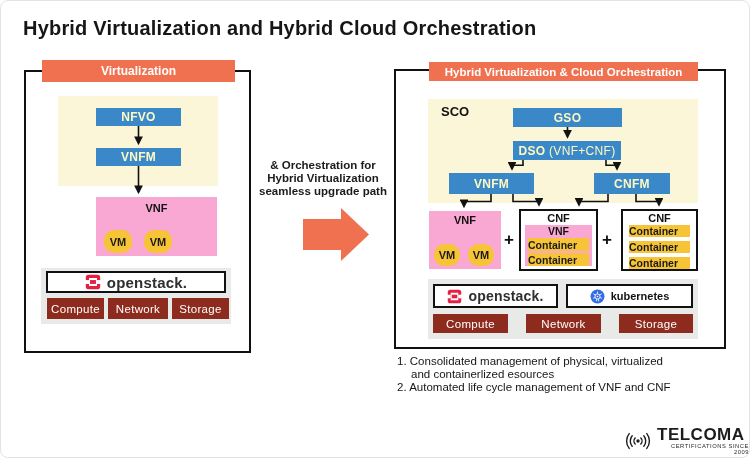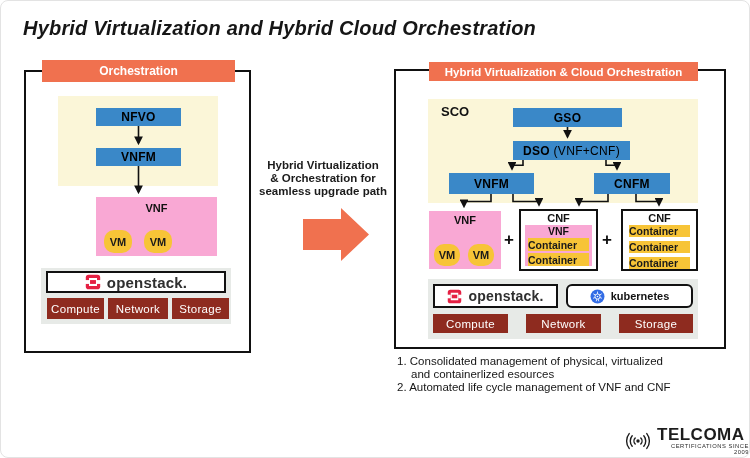--- a/index.html
+++ b/index.html
@@ -1,23 +1,23 @@
 <!DOCTYPE html>
 <html><head>
 <meta charset="utf-8">
 <style>
   html,body{margin:0;padding:0;background:#fff;}
   body{font-family:"Liberation Sans","DejaVu Sans",sans-serif;-webkit-font-smoothing:antialiased;}
   #stage{position:relative;width:750px;height:458px;background:#ffffff;border:1px solid #e3e3e3;border-radius:8px;overflow:hidden;box-sizing:border-box;}
   .abs{position:absolute;box-sizing:border-box;}
-  .title{font-size:20px;font-weight:bold;color:#161616;letter-spacing:.2px;font-style:italic;}
+  .title{font-size:20px;font-weight:bold;color:#161616;letter-spacing:.2px;}
   .panel{border:2px solid #111;background:#fff;z-index:1;}
   .hdr{background:#F0714F;color:#fff;font-weight:bold;display:flex;align-items:center;justify-content:center;z-index:6;}
   .cream{background:#FBF6D8;z-index:1;}
-  .bluebox{background:#3A88C8;color:#000000;font-weight:bold;display:flex;align-items:center;justify-content:center;font-size:12px;letter-spacing:.3px;z-index:4;}
+  .bluebox{background:#3A88C8;color:#fef9c3;font-weight:bold;display:flex;align-items:center;justify-content:center;font-size:12px;letter-spacing:.3px;z-index:4;}
   .lightbox{background:#f9a8d4;z-index:2;}
   .grouplabel{font-size:11px;font-weight:bold;color:#111;text-align:center;}
   .vm{background:#F7C437;color:#1a1a1a;font-weight:bold;font-size:11px;display:flex;align-items:center;justify-content:center;z-index:3;border-radius:10px;}
   .containerbox{background:#F7C437;color:#1a1a1a;font-weight:bold;font-size:10.5px;display:flex;align-items:center;}
   .graybase{background:#E7EAE7;z-index:1;}
   .logobox{background:#fff;border:2px solid #111;display:flex;align-items:center;justify-content:center;gap:6px;z-index:2;}
   .openstack-word{font-size:15px;font-weight:bold;color:#2f2f2f;letter-spacing:.2px;}
   .k8s-word{font-size:11px;font-weight:bold;color:#111;}
   .infra{background:#8E2B1F;color:#fff;display:flex;align-items:center;justify-content:center;font-size:11.5px;letter-spacing:.3px;z-index:2;}
   .caption{font-size:11.5px;font-weight:bold;color:#1b1b1b;text-align:center;line-height:13px;}
@@ -30,21 +30,21 @@
 </style>
 </head>
 <body>
 
 <div id="stage">
 
   <div class="abs title" style="left:22px;top:16px;">Hybrid Virtualization and Hybrid Cloud Orchestration</div>
 
   <div class="abs panel" style="left:23px;top:69px;width:227px;height:283px;"></div>
   <div class="abs hdr" style="left:41px;top:59px;width:193px;height:22px;font-size:12px;">
-    <span>Orchestration</span>
+    <span>Virtualization</span>
   </div>
   <div class="abs cream" style="left:57px;top:95px;width:160px;height:90px;"></div>
 
   <div class="abs bluebox" style="left:95px;top:107px;width:85px;height:18px;">
     <span>NFVO</span>
   </div>
   <div class="abs bluebox" style="left:95px;top:147px;width:85px;height:18px;">
     <span>VNFM</span>
   </div>
 
@@ -75,39 +75,39 @@
     <span>Compute</span>
   </div>
   <div class="abs infra" style="left:107px;top:297px;width:60px;height:21px;">
     <span>Network</span>
   </div>
   <div class="abs infra" style="left:171px;top:297px;width:57px;height:21px;">
     <span>Storage</span>
   </div>
 
   <div class="abs caption" style="left:252px;top:158px;width:140px;">
+    <div>&amp; Orchestration for</div>
     <div>Hybrid Virtualization</div>
-    <div>&amp; Orchestration for</div>
     <div>seamless upgrade path</div>
   </div>
   <svg class="abs" style="left:300px;top:205px;z-index:2;" width="70" height="58" viewBox="0 0 70 58">
     <polygon points="2,13 40,13 40,2 68,28.5 40,55 40,44 2,44" fill="#F0714F"></polygon>
   </svg>
 
   <div class="abs panel" style="left:393px;top:68px;width:332px;height:280px;"></div>
   <div class="abs hdr" style="left:428px;top:61px;width:269px;height:19px;font-size:11.5px;">
     <span>Hybrid Virtualization &amp; Cloud Orchestration</span>
   </div>
   <div class="abs cream" style="left:427px;top:98px;width:270px;height:104px;"></div>
   <div class="abs" style="left:440px;top:103px;font-size:13px;font-weight:bold;color:#111;z-index:2;">SCO</div>
 
   <div class="abs bluebox" style="left:512px;top:107px;width:109px;height:19px;">
     <span>GSO</span>
   </div>
-  <div class="abs bluebox" style="left:512px;top:140px;width:117px;height:19px;">
+  <div class="abs bluebox" style="left:512px;top:140px;width:108px;height:19px;">
     <span>DSO</span>&nbsp;<span style="font-weight:normal;">(VNF+CNF)</span>
   </div>
   <div class="abs bluebox" style="left:448px;top:172px;width:85px;height:21px;">
     <span>VNFM</span>
   </div>
   <div class="abs bluebox" style="left:593px;top:172px;width:76px;height:21px;">
     <span>CNFM</span>
   </div>
 
   <div class="abs lightbox" style="left:428px;top:210px;width:72px;height:58px;">
@@ -156,21 +156,21 @@
       <svg width="15" height="15" viewBox="0 0 20 20">
         <rect x="1" y="1" width="18" height="18" rx="3.5" fill="#E52043"></rect>
         <rect x="5" y="5" width="10" height="10" fill="#ffffff"></rect>
         <rect x="0" y="7.6" width="5" height="4.8" fill="#ffffff"></rect>
         <rect x="15" y="7.6" width="5" height="4.8" fill="#ffffff"></rect>
         <rect x="6.3" y="7.6" width="7.4" height="4.8" fill="#E52043"></rect>
       </svg>
     </span>
     <span class="openstack-word" style="font-size:14px;">openstack.</span>
   </div>
-  <div class="abs logobox" style="left:565px;top:283px;width:127px;height:24px;border-radius:6px;">
+  <div class="abs logobox" style="left:565px;top:283px;width:127px;height:24px;">
     <span style="display:inline-flex;">
       <svg width="15" height="15" viewBox="0 0 20 20">
         <circle cx="10" cy="10" r="9.3" fill="#326CE5"></circle>
         <circle cx="10" cy="10" r="3.4" fill="none" stroke="#ffffff" stroke-width="1.2"></circle>
         <g stroke="#ffffff" stroke-width="1.1">
           <line x1="10" y1="6.6" x2="10" y2="3.4"></line>
           <line x1="12.7" y1="8.1" x2="15.6" y2="6.4"></line>
           <line x1="12.9" y1="11.2" x2="15.9" y2="12.4"></line>
           <line x1="10.9" y1="13.3" x2="11.7" y2="16.4"></line>
           <line x1="9.1" y1="13.3" x2="8.3" y2="16.4"></line>

